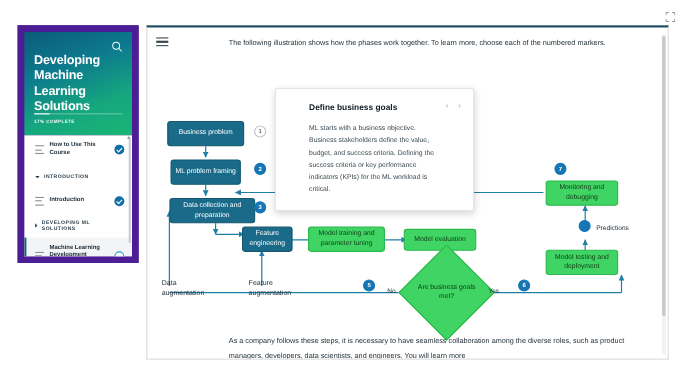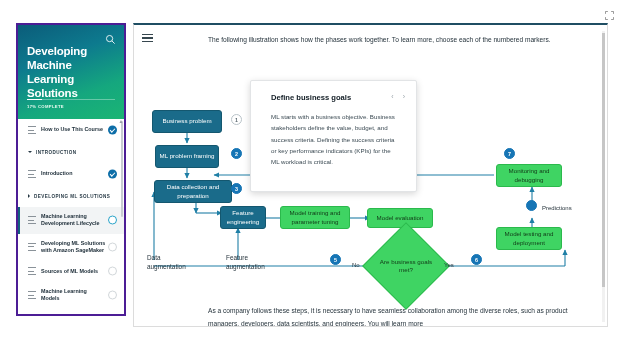--- a/index.html
+++ b/index.html
@@ -15,23 +15,23 @@
   .win-ctl {
     position: absolute; top: 8px; right: 8px;
     width: 14px; height: 14px;
     display: flex; align-items: center; justify-content: center;
     color: #777; font-size: 11px; line-height: 1;
   }
 
   
   .sidebar {
     position: absolute; left: 16px; top: 23px;
-    width: 110px; height: 293px;
+    width: 110px; height: 216px;
     background: #4c1d95;
-    border: 2px solid #4c1d95;
+    border: 6px solid #4c1d95;
     overflow: hidden;
   }
   .sb-hero {
     position: relative;
     height: 94px;
     background: linear-gradient(160deg,#0b5c7a 0%,#0d7a8e 35%,#15a77e 70%,#1bb574 100%);
     padding: 9px 9px 0 9px;
     color: #fff;
   }
   .sb-search {
@@ -178,25 +178,25 @@
   .edge-label {
     position: absolute; font-size: 6px; color: #27343c;
   }
   .flow-label {
     position: absolute; font-size: 6.4px; color: #1f2d36; line-height: 1.45;
   }
 
   
   .popup {
     position: absolute; left: 249px; top: 78px;
-    width: 167px; height: 112px;
+    width: 181px; height: 112px;
     background: #fff; border: 1px solid #e2e4e6;
     box-shadow: 0 2px 7px rgba(0,0,0,.16);
     border-radius: 2px;
-    padding: 12px 20px;
+    padding: 12px 30px;
   }
   .popup-title { font-size: 7.6px; font-weight: bold; color: #111c24; }
   .popup-body { margin-top: 9px; font-size: 6.2px; color: #3b4a53; line-height: 1.82; }
   .popup-nav {
     position: absolute; right: 11px; top: 12px;
     display: flex; gap: 9px; color: #9aa4ab; font-size: 7px;
   }
 </style>
 </head>
 <body>

